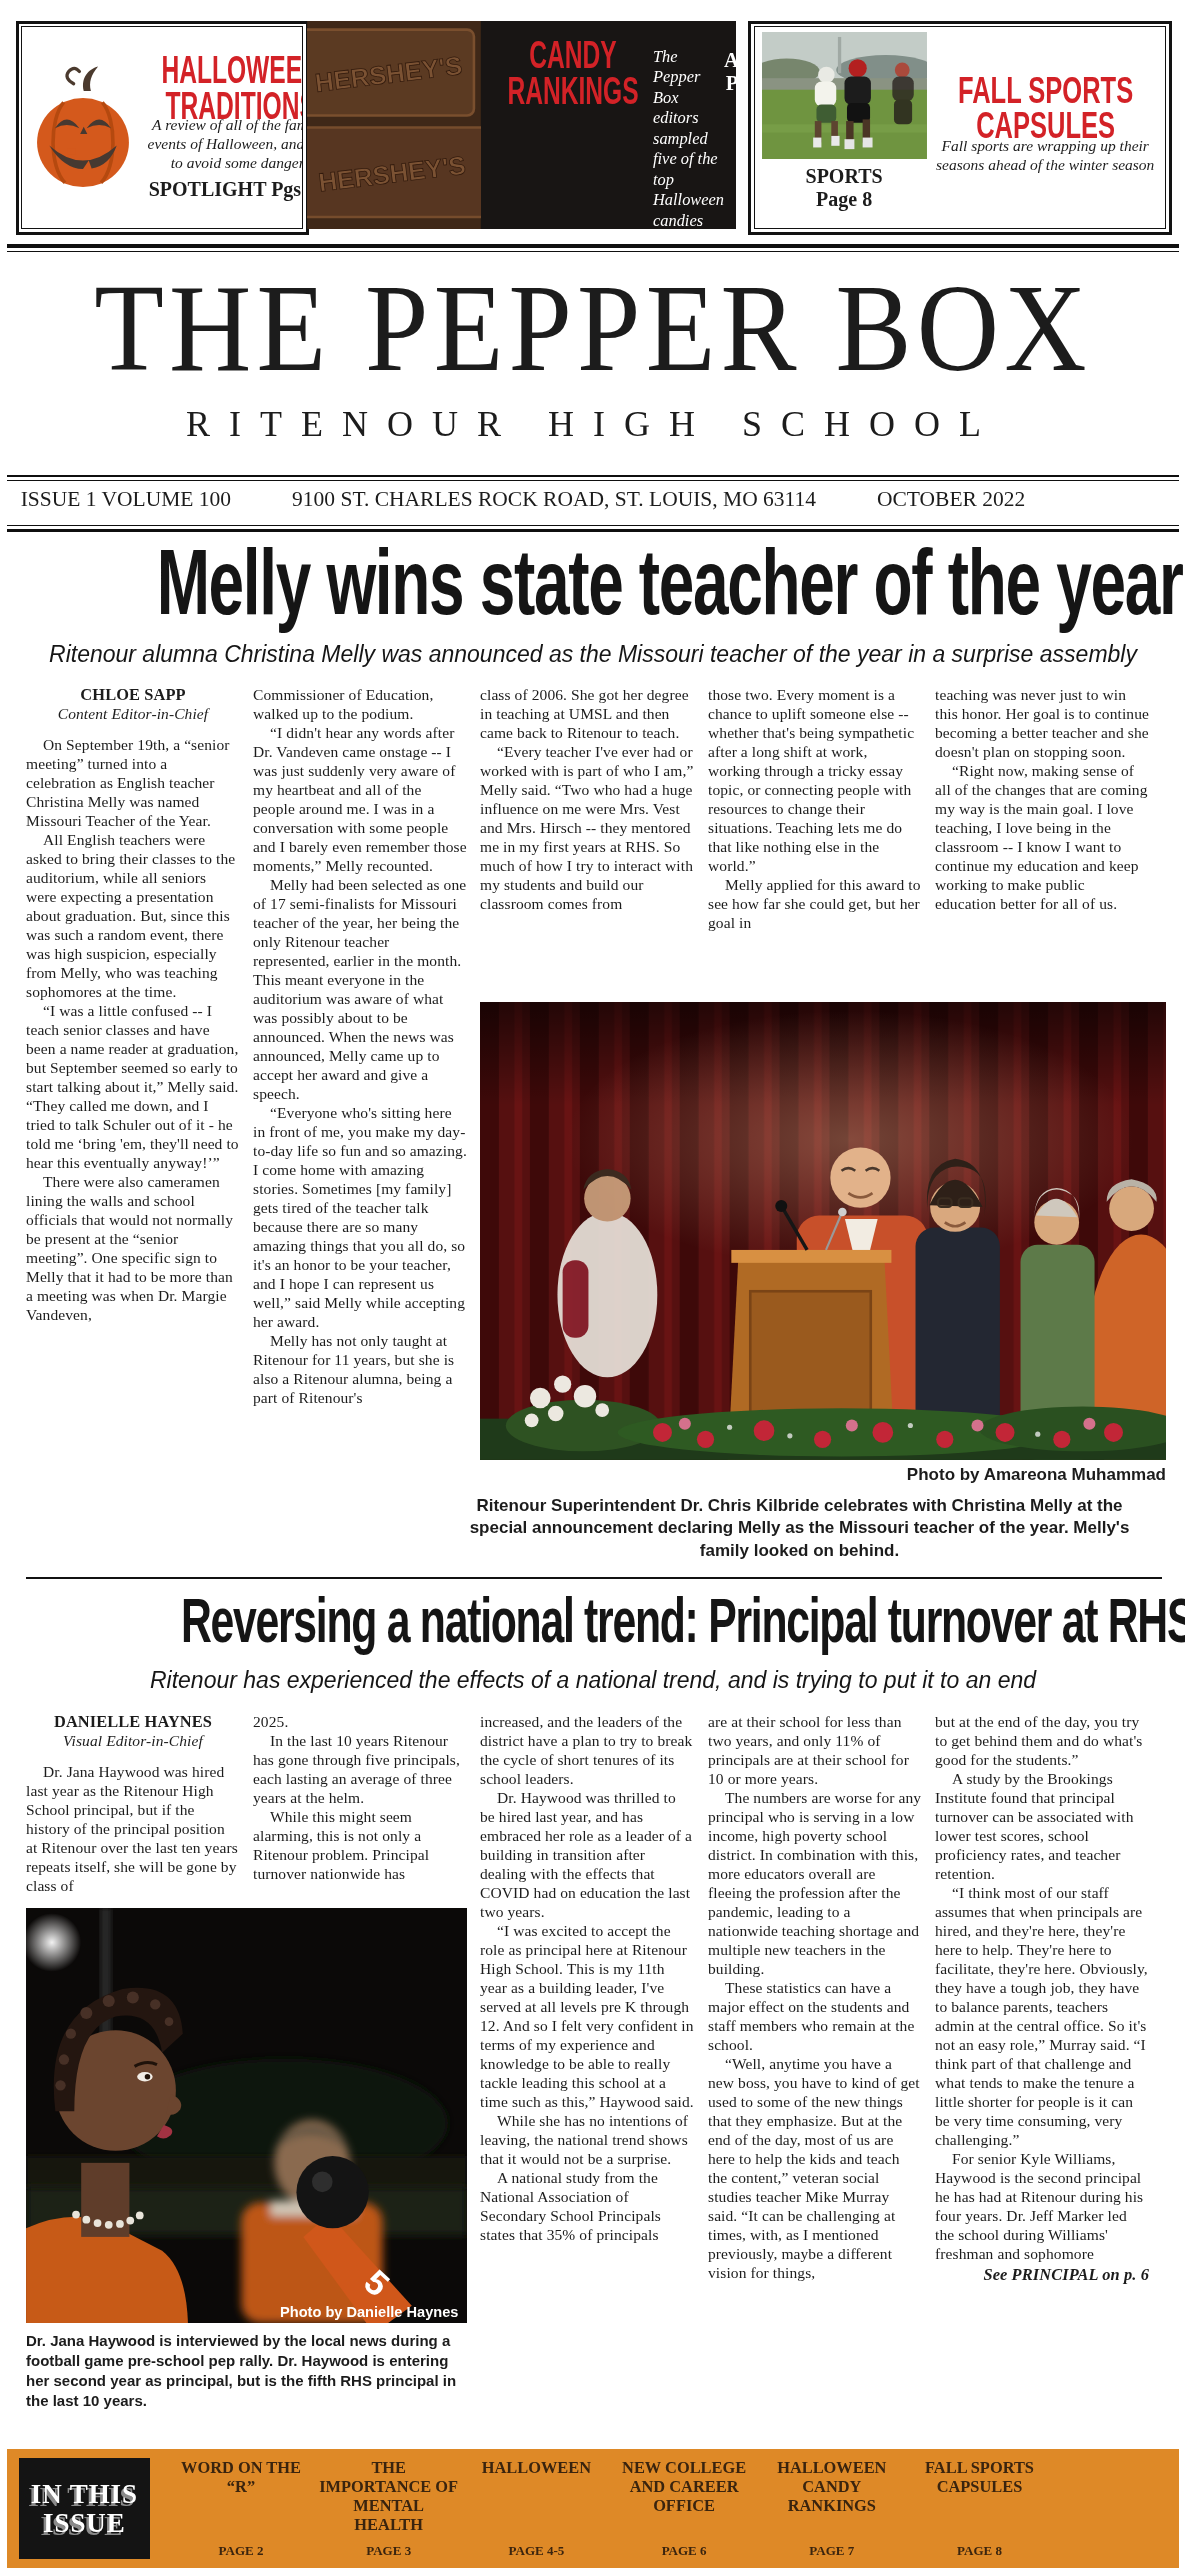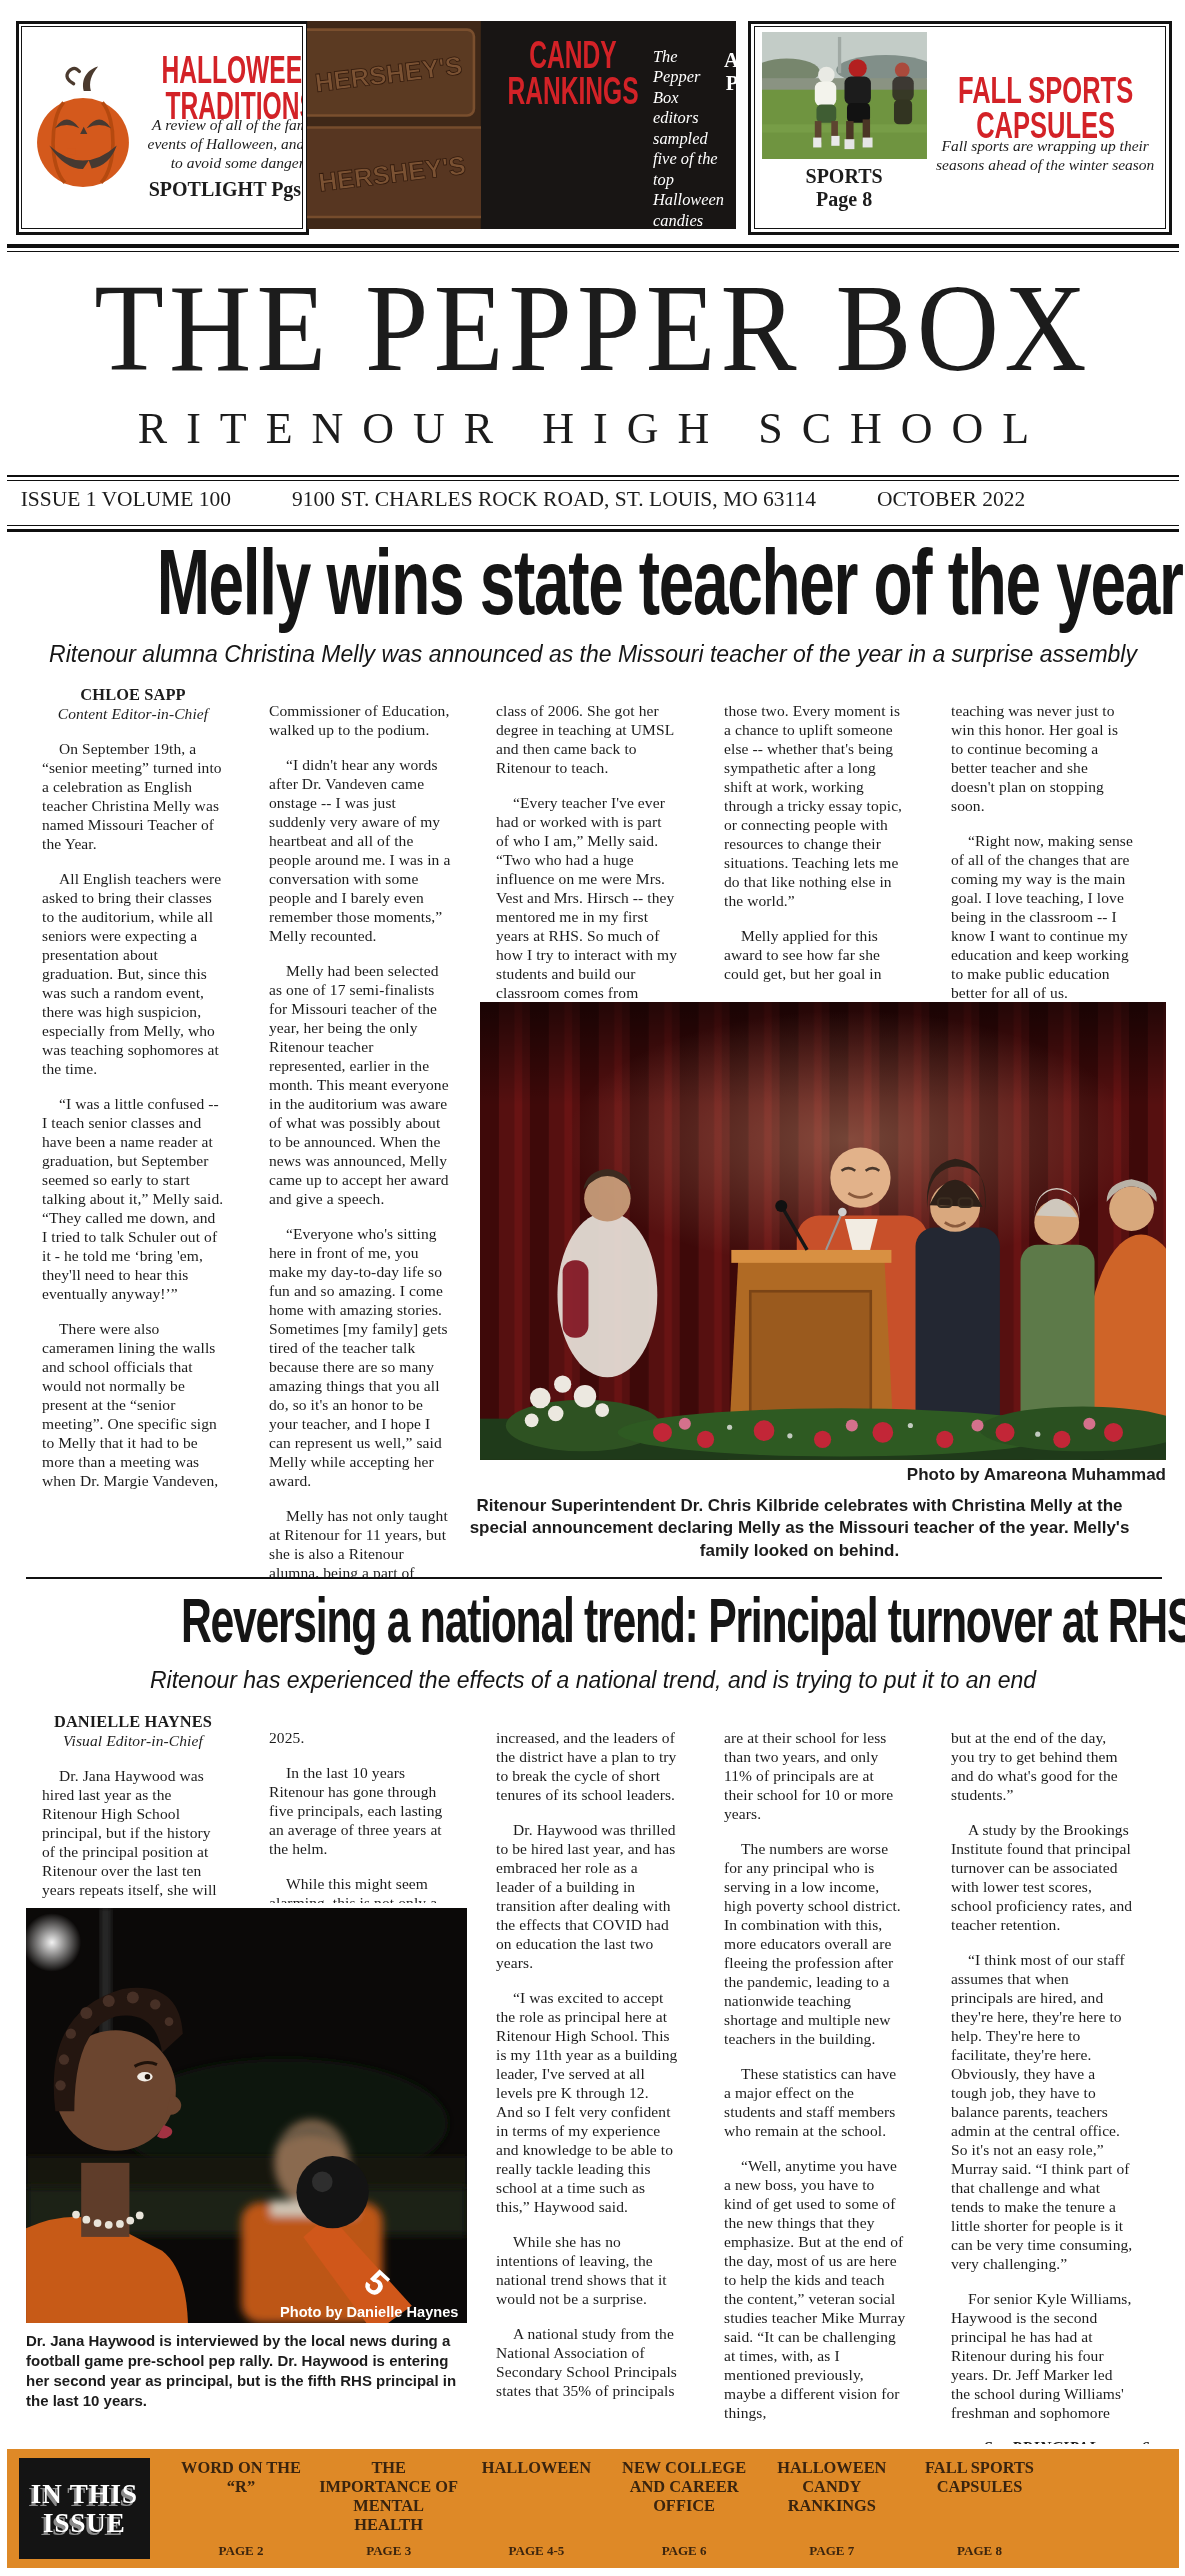--- a/index.html
+++ b/index.html
@@ -18,37 +18,37 @@
   .promo-cta{font-weight:bold;text-align:center;}
 
   
   .ruleA{border-top:4.3px solid #0f0f0f;border-bottom:1.7px solid #0f0f0f;height:3.4px;}
   .ruleB{border-top:2.6px solid #0f0f0f;border-bottom:1.7px solid #0f0f0f;height:2.6px;}
   .ruleC{border-top:1.7px solid #0f0f0f;border-bottom:3.4px solid #0f0f0f;height:2.6px;}
 
   
   .masthead{width:100%;text-align:center;font-weight:normal;letter-spacing:5.2px;
             font-size:114px;line-height:129px;transform:scaleY(1.10);transform-origin:center top;}
-  .school{width:100%;text-align:center;font-size:44px;letter-spacing:19px;}
+  .school{width:100%;text-align:center;font-size:36px;letter-spacing:19px;}
   .inforow{left:0;width:1046px;display:flex;justify-content:space-between;
            padding:0 20.7px;box-sizing:border-box;font-size:21.5px;}
 
   
   .headline{width:100%;display:flex;justify-content:flex-start;font-family:"Liberation Sans",sans-serif;
             font-weight:bold;color:#151515;white-space:nowrap;margin-left:12px;}
   .headline>span{display:inline-block;letter-spacing:-1.7px;}
   #h1 span{font-size:82px;transform:scale(.78,1.12);transform-origin:center top;line-height:1;}
   #h2 span{font-size:57px;transform:scale(.75,1.12);transform-origin:center top;line-height:1;}
   .subhead{width:100%;text-align:center;font-family:"Liberation Sans",sans-serif;font-style:italic;
            font-size:23px;color:#161616;}
 
   
   .col{position:absolute;width:214px;overflow:hidden;font-size:15.5px;line-height:19px;
        letter-spacing:0.1px;text-align:left;}
-  .para{margin:16px;text-indent:17px;}
+  .para{margin:0;text-indent:17px;}
   .para.cont{text-indent:0;}
   .byline{text-align:center;margin-bottom:12px;}
   .byline .by-name{font-weight:bold;font-size:16.4px;display:block;}
   .byline .by-title{font-style:italic;font-size:15.5px;display:block;}
   .jump{font-weight:bold;font-style:italic;text-align:right;font-size:16.4px;margin-top:1.7px;}
 
   
   .photo{position:absolute;overflow:hidden;background:#222;}
   .photo svg{display:block;}
   .credit-on-photo{position:absolute;right:8.6px;bottom:3.4px;color:#fff;

